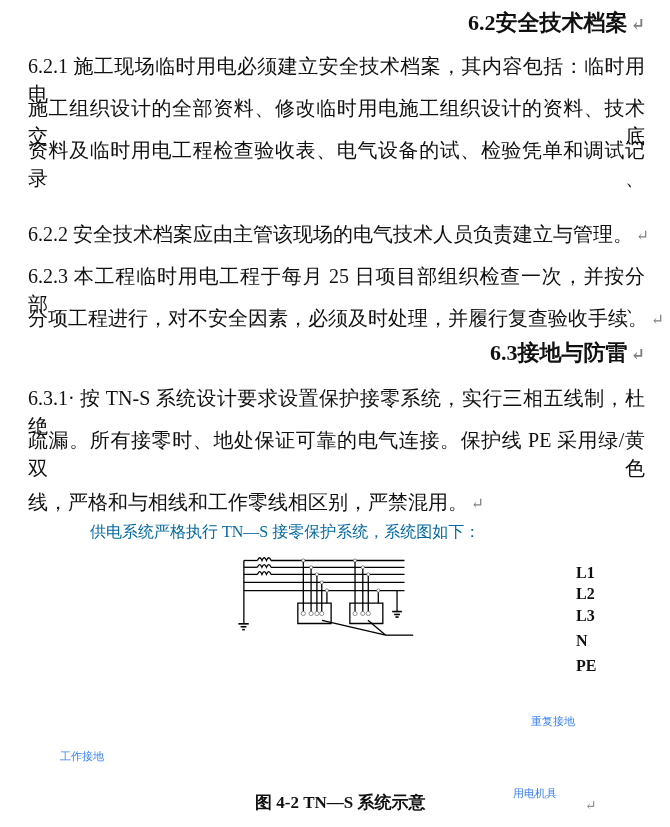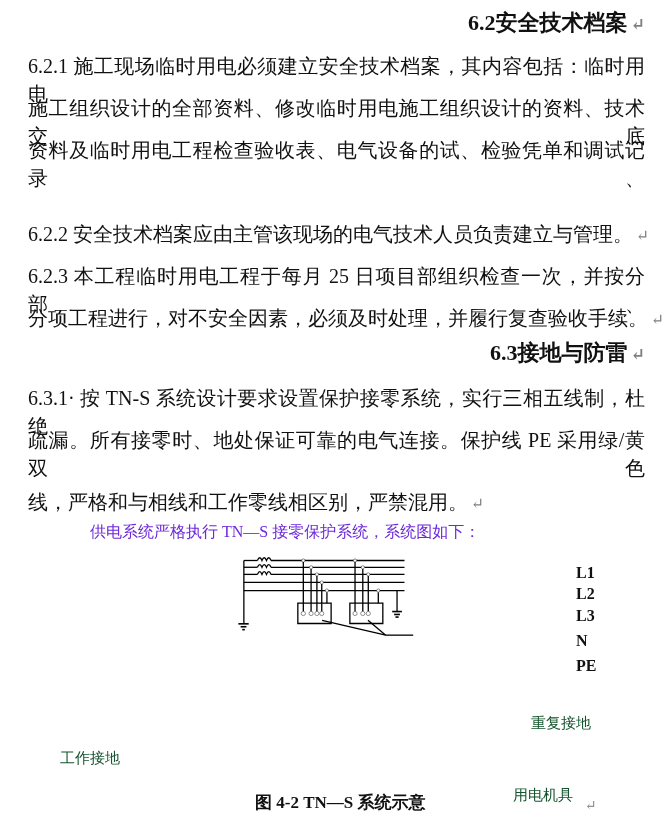--- a/index.html
+++ b/index.html
@@ -8,22 +8,22 @@
     width:670px;height:827px;
     background:#ffffff;
     font-family:"Liberation Serif","DejaVu Serif",serif;
     color:#111111;
     overflow:hidden;
   }
   .hline{position:absolute;left:28px;width:617px;font-weight:bold;font-size:22px;white-space:nowrap;text-align:right;}
   .bline{position:absolute;left:28px;width:617px;font-size:20px;line-height:28px;white-space:nowrap;}
   .bline.just{white-space:normal;text-align:justify;text-align-last:justify;}
   .pmark{color:#808080;font-size:0.78em;margin-left:3px;vertical-align:baseline;}
-  .intro{position:absolute;left:90px;top:522px;font-size:16px;color:#6d28d9;white-space:nowrap;}
-  .dlabel{position:absolute;font-size:15px;color:#14532d;white-space:nowrap;}
+  .intro{position:absolute;left:90px;top:522px;font-size:16px;color:#0369a1;white-space:nowrap;}
+  .dlabel{position:absolute;font-size:11px;color:#3b82f6;white-space:nowrap;}
   .buslabel{position:absolute;left:576px;font-size:16px;font-weight:bold;white-space:nowrap;}
   .caption{position:absolute;left:255px;top:791px;font-size:17px;font-weight:bold;white-space:nowrap;text-align:right;}
   .endmark{position:absolute;left:585px;top:797px;color:#909090;font-size:14px;}
   #diagram-svg{position:absolute;left:0;top:555px;}
   #diagram-svg line,#diagram-svg path,#diagram-svg rect{vector-effect:non-scaling-stroke;}
 </style>
 </head>
 <body>
 
 <div id="page">

